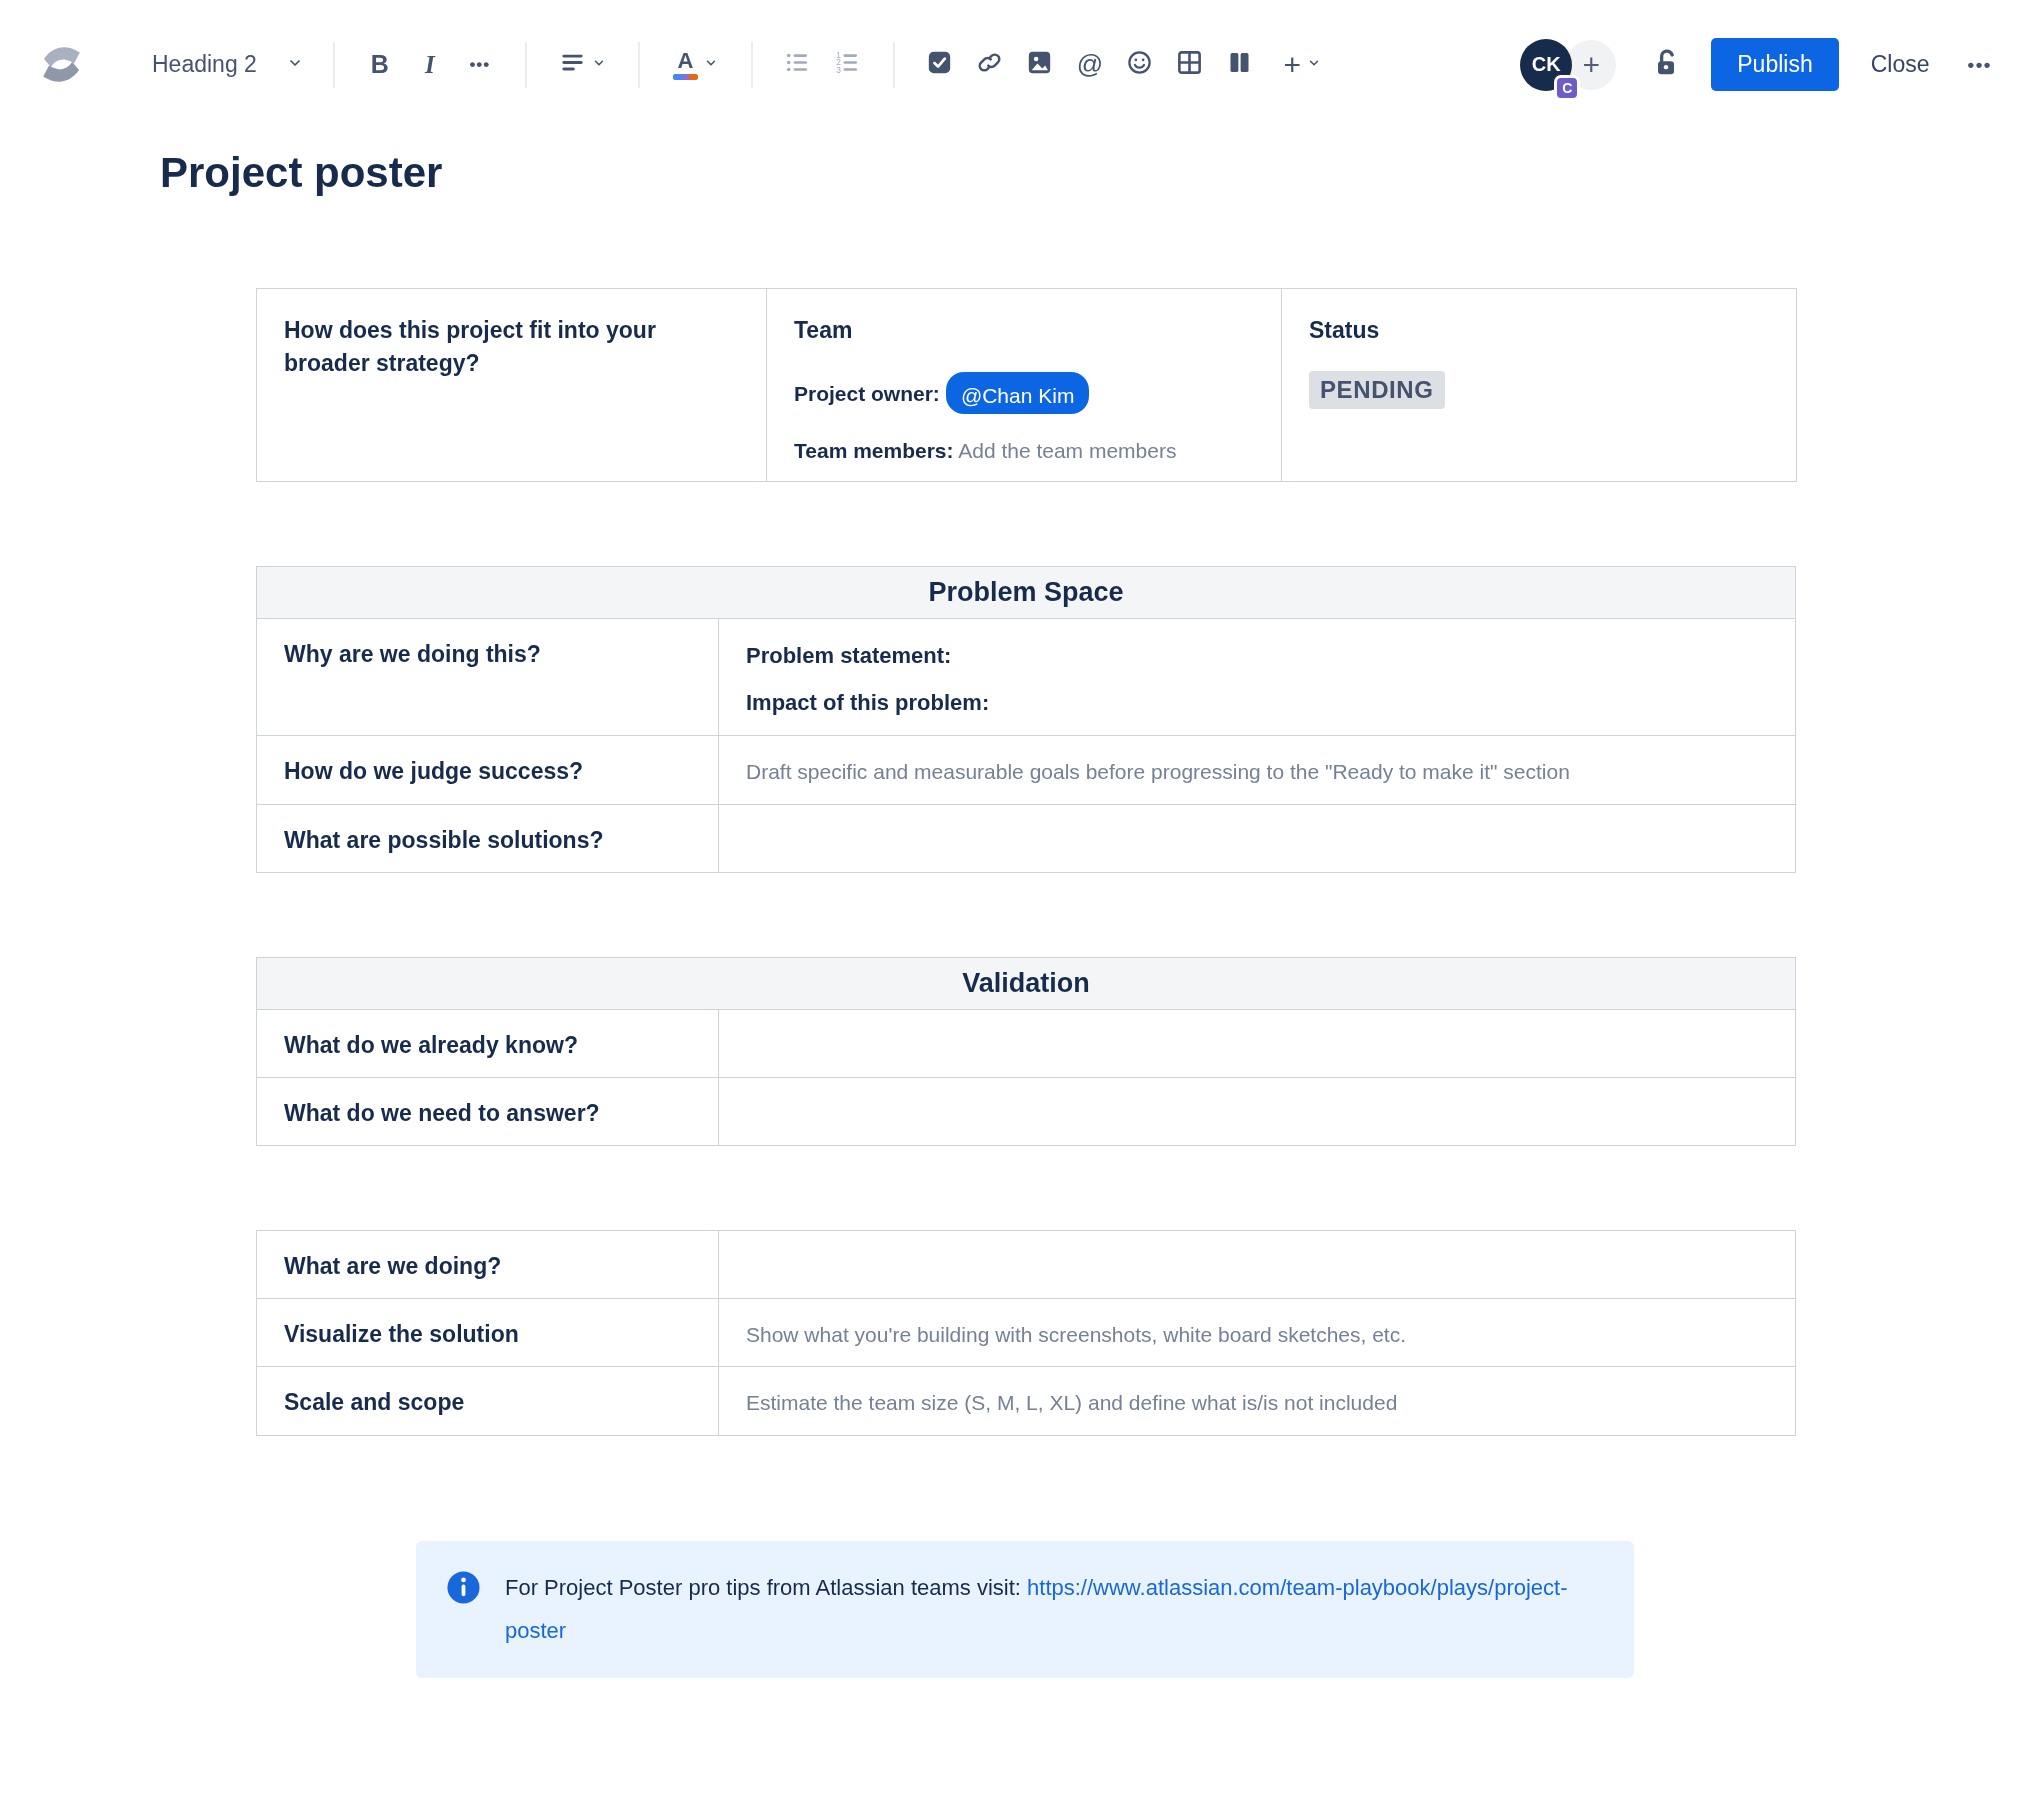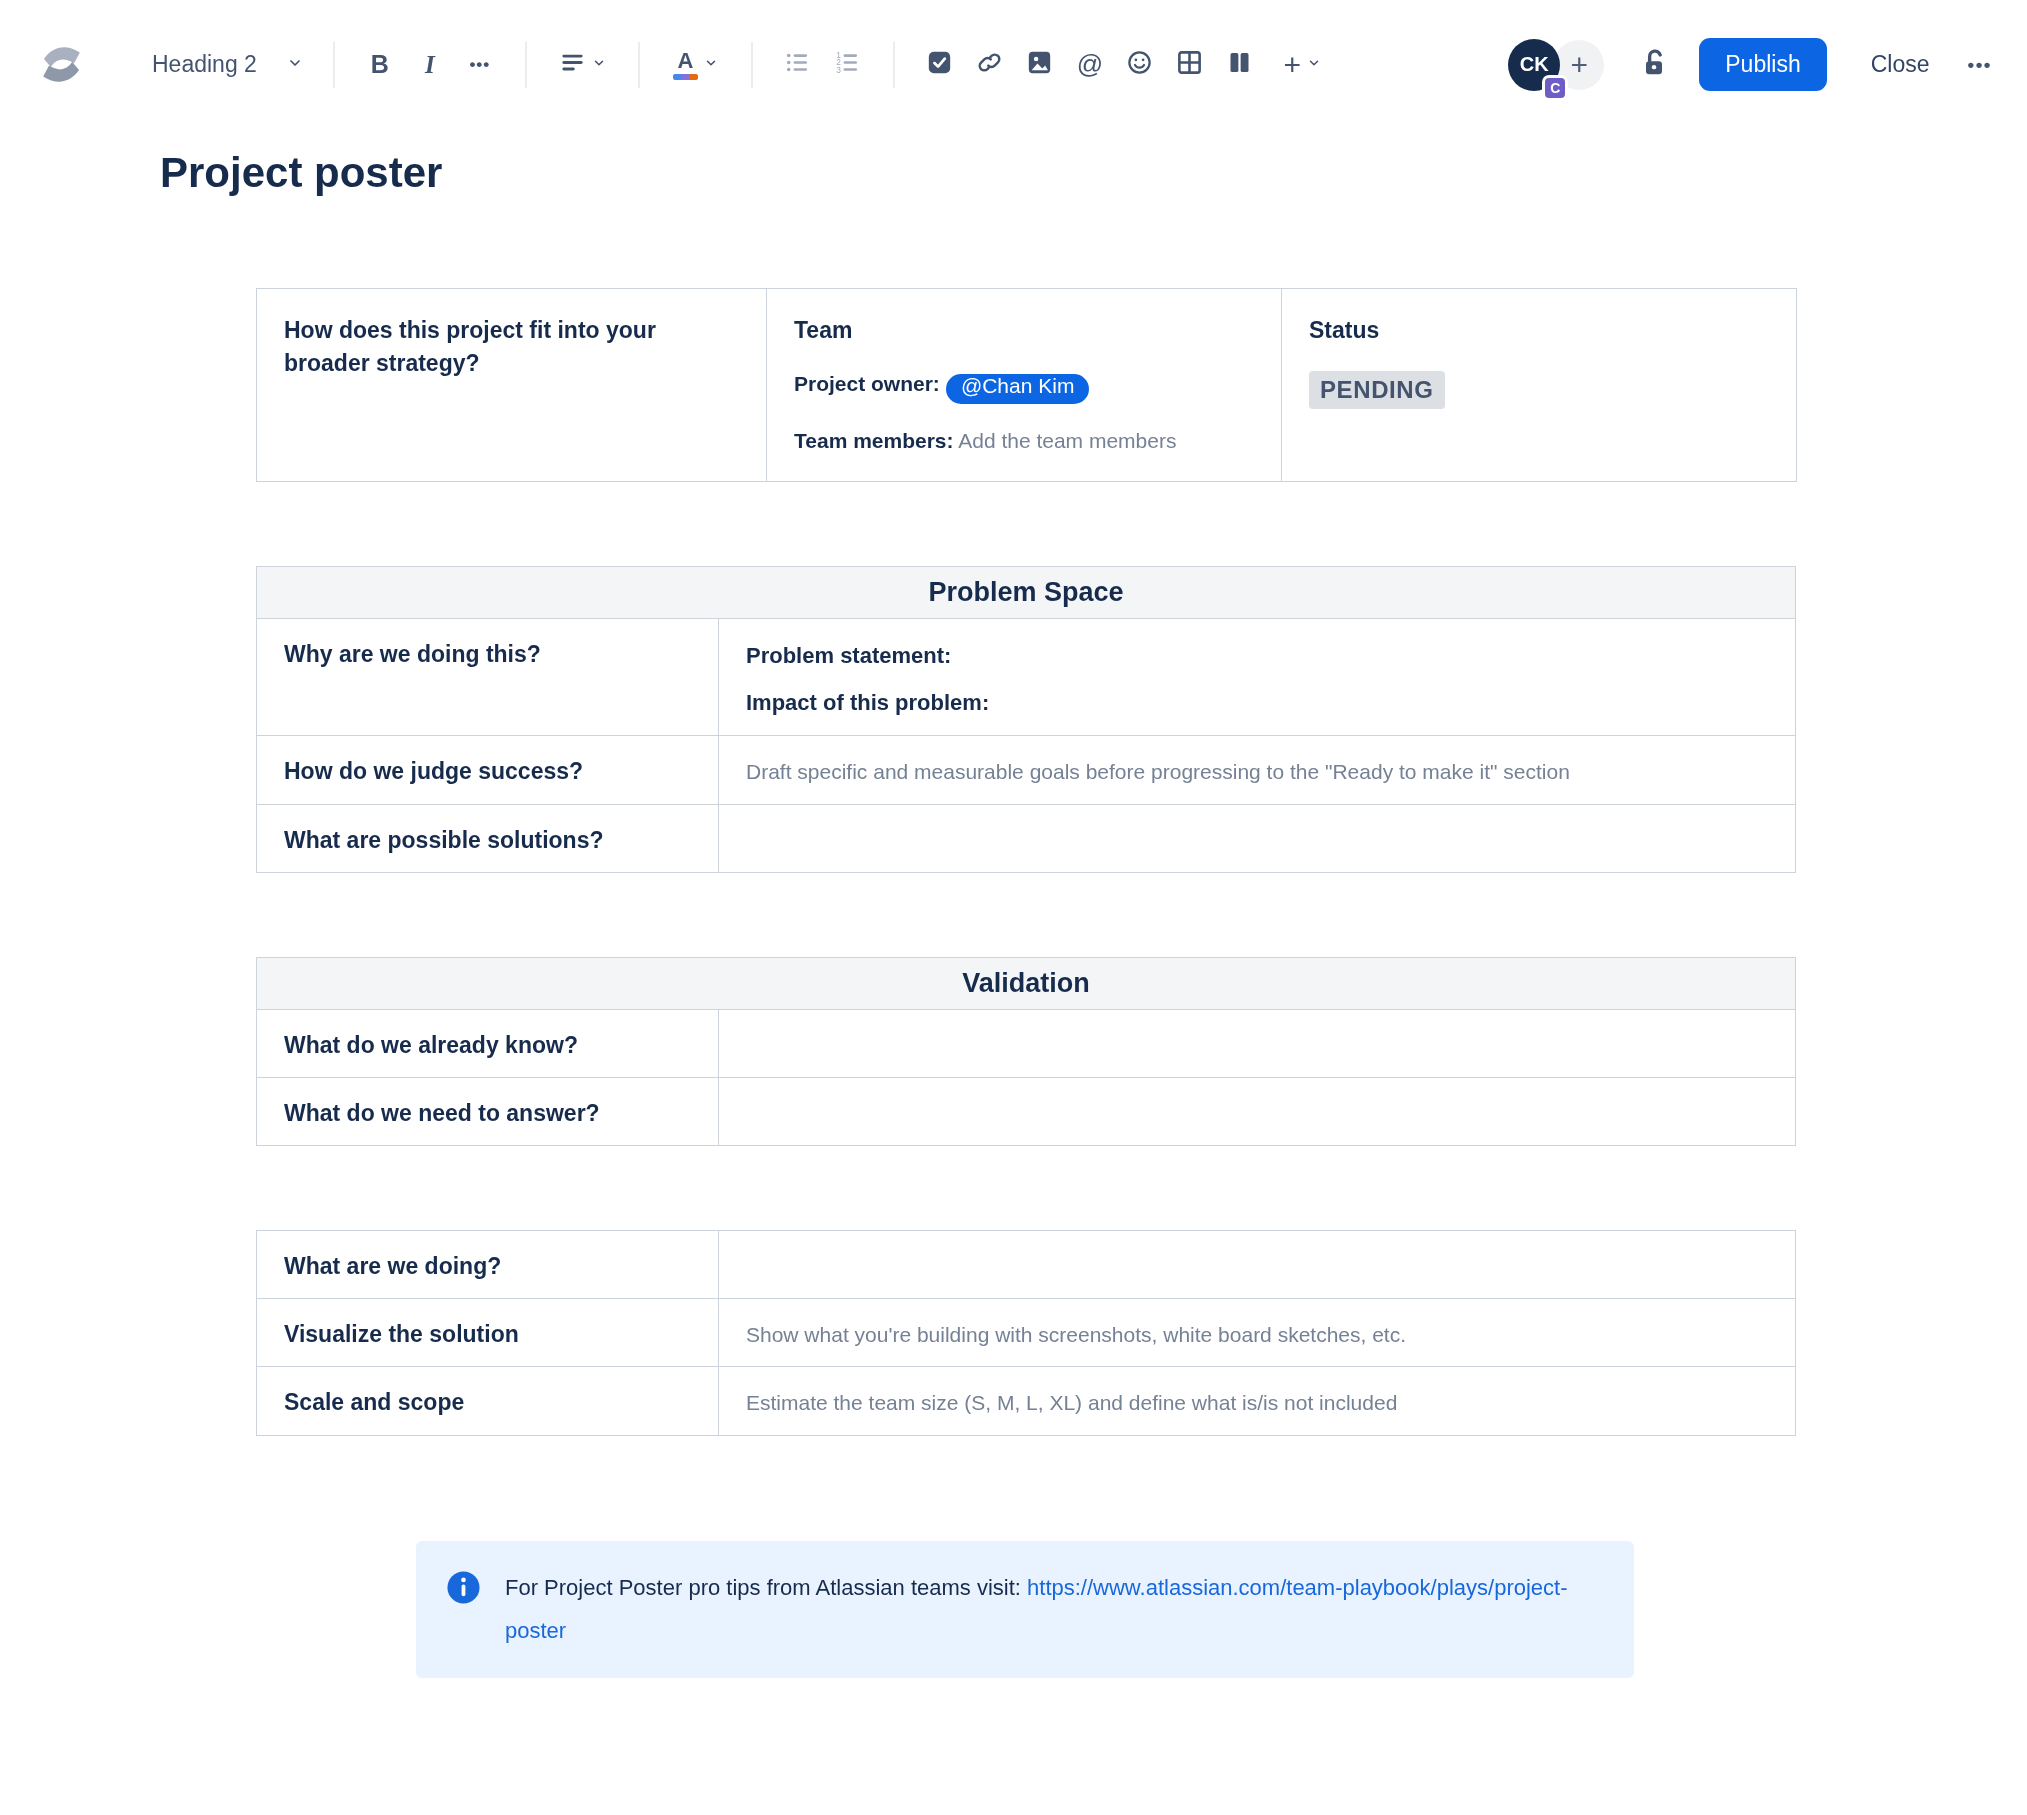--- a/index.html
+++ b/index.html
@@ -34,37 +34,37 @@
      background:linear-gradient(90deg,#4688EC 0 34%,#8270DB 34% 62%,#E56910 62%);}
   .tb-right{margin-left:auto;display:flex;align-items:center;}
   .avatar-wrap{position:relative;display:flex;align-items:center;margin-right:34px;}
   .avatar{width:52px;height:52px;border-radius:50%;background:#172B4D;color:#fff;font-size:20px;font-weight:700;
      display:flex;align-items:center;justify-content:center;position:relative;z-index:2;cursor:pointer;}
   .avatar-badge{position:absolute;z-index:3;left:34px;bottom:-10px;width:26px;height:26px;border-radius:7px;background:#6E5DC6;
      border:3px solid #fff;color:#fff;font-size:14px;font-weight:700;display:flex;align-items:center;justify-content:center;}
   .invite{width:50px;height:50px;border-radius:50%;background:#F1F2F4;color:#505F79;font-size:30px;
      display:flex;align-items:center;justify-content:center;margin-left:-6px;cursor:pointer;}
   .lockbtn{margin-right:30px;cursor:pointer;display:flex;}
-  .publish{background:var(--c-accent);color:#fff;font-size:23px;border:none;border-radius:11px;
-     padding:13px 26px;margin-right:44px;cursor:pointer;font-family:inherit;}
+  .publish{background:var(--c-accent);color:#fff;font-size:23px;border:none;border-radius:5px;
+     padding:13px 26px;margin-right:32px;cursor:pointer;font-family:inherit;}
   .closebtn{font-size:23px;color:#344563;margin-right:38px;cursor:pointer;}
   .more-actions{font-size:19px;font-weight:700;letter-spacing:1.5px;color:var(--c-slate);cursor:pointer;}
   
   .doc{width:1539px;margin-left:256px;}
   .page-title{margin:20px 0 0 160px;font-size:42px;font-weight:600;color:var(--c-heading);}
   table{border-collapse:collapse;width:1539px;table-layout:fixed;}
   td,th{border:1.5px solid var(--c-border);vertical-align:top;padding:20px 27px 16px;}
   .tbl-overview{margin-top:91px;}
   .tbl-overview td{height:193px;padding-top:25px;}
   .cell-heading{font-size:23px;font-weight:700;color:var(--c-heading);line-height:1.45;}
   .kv{margin-top:25px;font-size:21px;}
   .kv .k{font-weight:700;color:var(--c-heading);}
   .placeholder{color:var(--c-muted);}
   .mention{display:inline-block;background:var(--c-accent);color:#fff;border-radius:18px;
-     padding:0 15px 6px;font-size:21px;margin-left:6px;vertical-align:-2px;cursor:pointer;}
+     padding:12px 15px 6px;font-size:21px;margin-left:6px;vertical-align:-2px;cursor:pointer;}
   .badge{display:inline-block;margin-top:24px;background:var(--c-badge-bg);color:var(--c-badge-tx);
      font-size:24px;font-weight:700;letter-spacing:0.6px;border-radius:4px;padding:5px 11px;cursor:pointer;}
   .tbl-section{margin-top:84px;}
   .tbl-section th{background:var(--c-section-bg);height:44px;text-align:center;vertical-align:middle;
      font-size:27px;font-weight:700;color:var(--c-heading);padding:10px;}
   .q-cell{font-size:23px;font-weight:700;color:var(--c-heading);line-height:1.35;}
   .a-cell{font-size:21px;line-height:1.5;}
   .a-bold{font-size:22px;font-weight:700;color:var(--c-heading);}
   .a-bold + .a-bold{margin-top:14px;}
   .row-std td{height:64px;}

